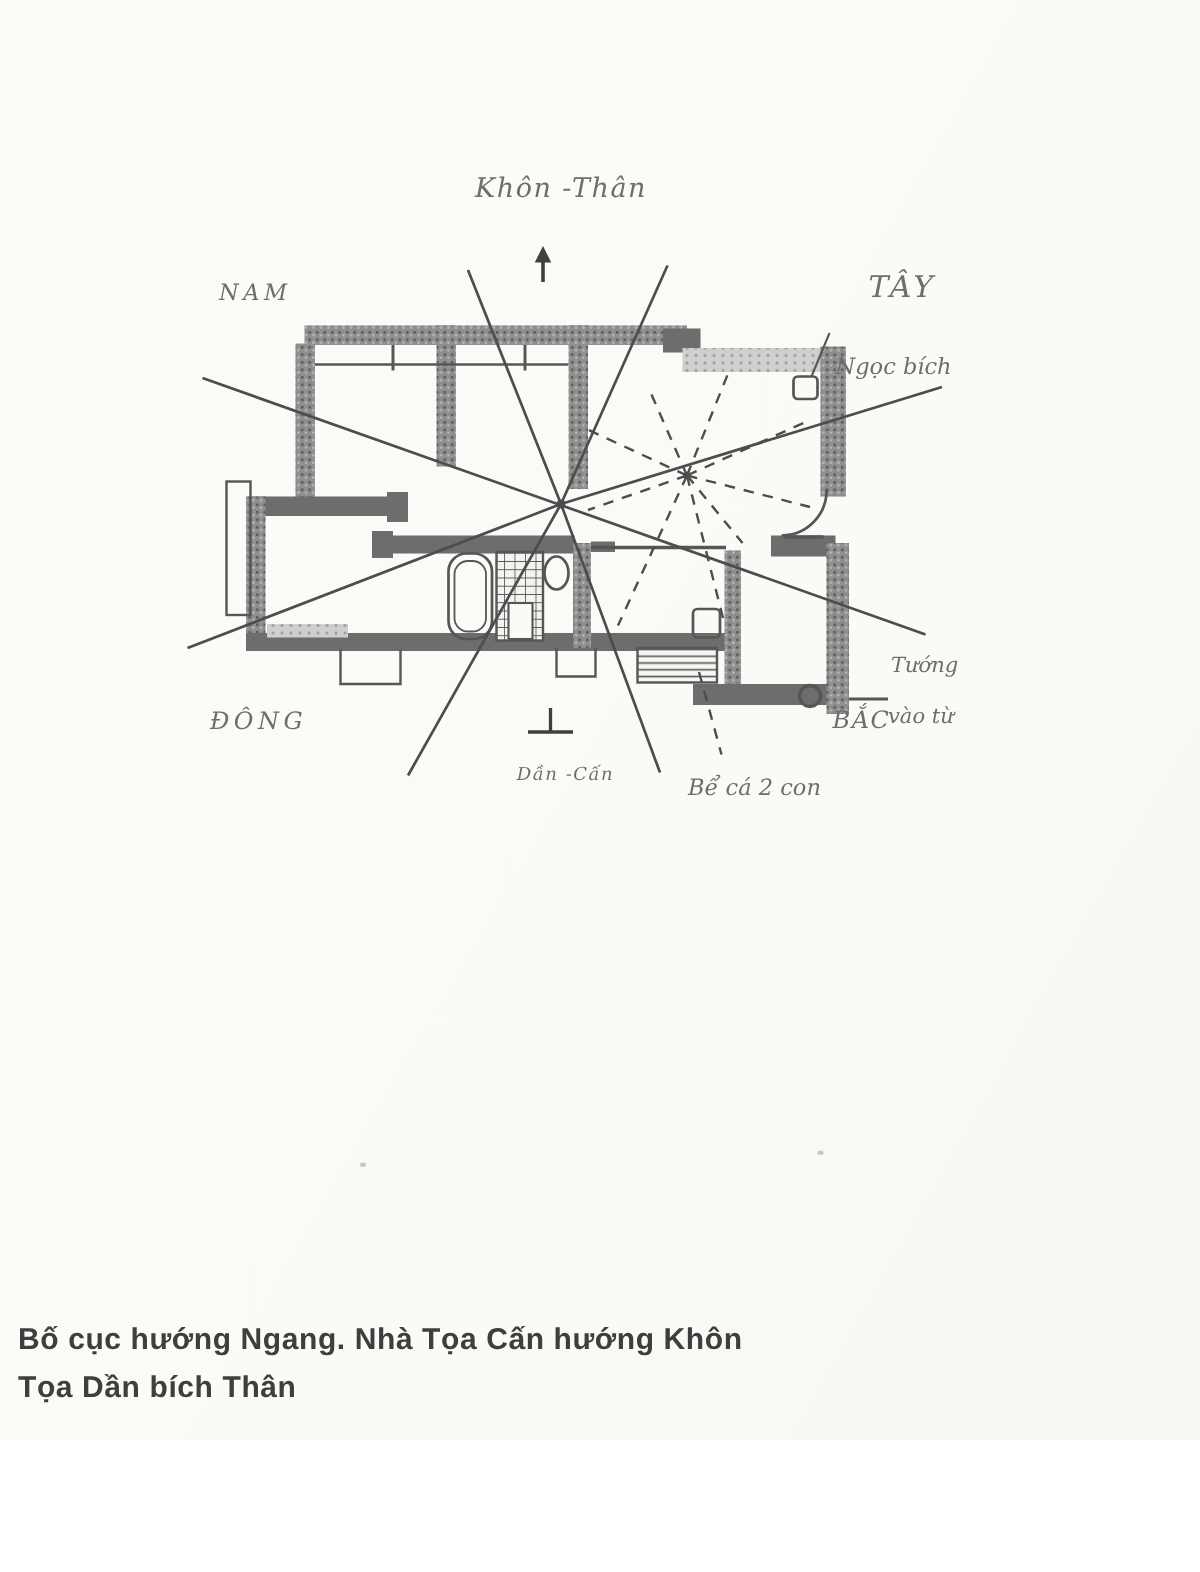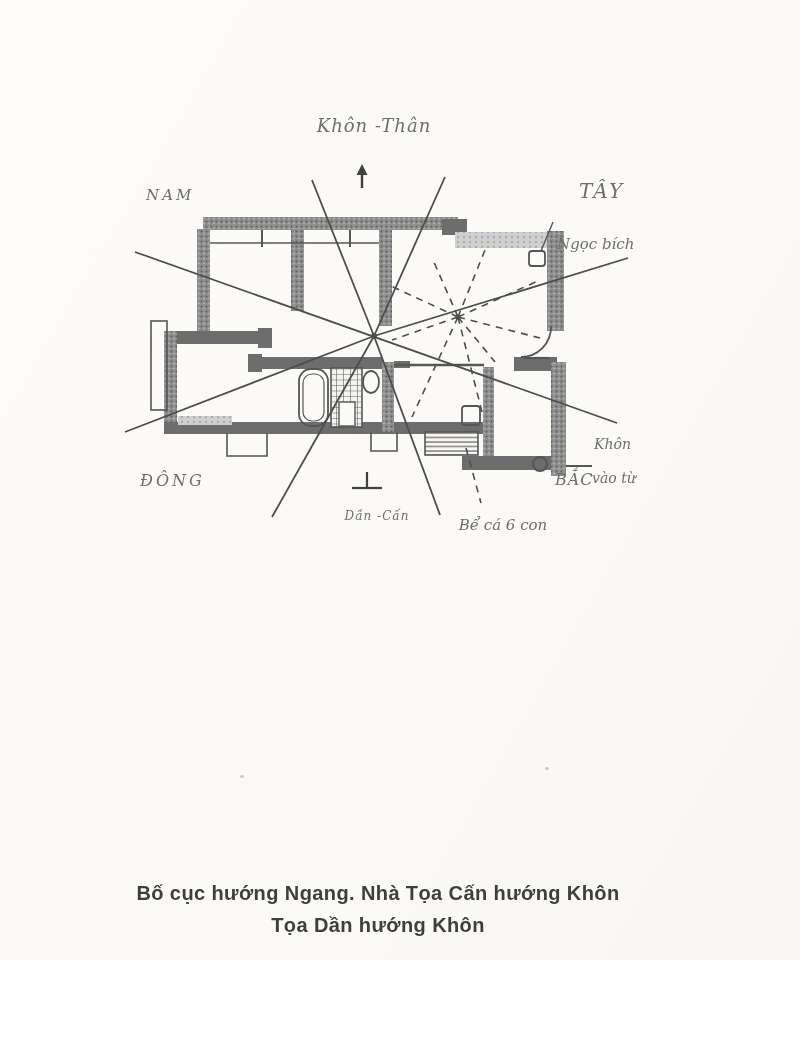--- a/index.html
+++ b/index.html
@@ -14,21 +14,21 @@
     position:absolute;
     color:#6e6e6e;
     font-style:italic;
     font-family:"DejaVu Serif", serif;
     white-space:nowrap;
     line-height:1;
   }
   .lbl.caps{letter-spacing:3px;font-style:italic;}
   .lbl.c{transform:translateX(-50%);}
   .caption{
-    position:absolute;left:0;width:756px;text-align:center;
+    position:absolute;left:12px;width:756px;text-align:left;
     font-family:"Liberation Sans", sans-serif;
     font-weight:bold;color:#3e3e3e;letter-spacing:0.4px;
   }
   .pageno{
     position:absolute;left:94px;top:964px;
     font-size:14px;color:#4c4c4c;letter-spacing:2px;
     font-family:"DejaVu Serif", serif;
   }
   .logo{
     position:absolute;left:616px;top:994px;
@@ -166,30 +166,30 @@
       </g>
     </g>
   </svg>
 
   <div class="lbl c" style="left:374px;top:117px;font-size:18px;letter-spacing:1px;">Khôn -Thân</div>
   <div class="lbl caps" style="left:146px;top:188px;font-size:15px;">NAM</div>
   <div class="lbl caps" style="left:535px;top:181px;font-size:20px;letter-spacing:2px;margin-left:44px;">TÂY</div>
   <div class="lbl" style="left:557px;top:201px;font-size:15px;margin-top:36px;">Ngọc bích</div>
   <div class="lbl caps" style="left:140px;top:473px;font-size:16px;">ĐÔNG</div>
   <div class="lbl c" style="left:377px;top:510px;font-size:12px;letter-spacing:1px;">Dần -Cấn</div>
-  <div class="lbl c" style="left:503px;top:518px;font-size:15px;">Bể cá 6 con</div>
+  <div class="lbl c" style="left:503px;top:518px;font-size:15px;">Bể cá 2 con</div>
   <div class="lbl caps" style="left:555px;top:472px;font-size:16px;letter-spacing:1px;">BẮC</div>
-  <div class="lbl" style="left:594px;top:437px;font-size:14px;">Khôn</div>
+  <div class="lbl" style="left:594px;top:437px;font-size:14px;">Tướng</div>
   <div class="lbl" style="left:592px;top:471px;font-size:14px;">vào từ</div>
 
   <div class="speck" style="left:240px;top:775px;"></div>
   <div class="speck" style="left:545px;top:767px;"></div>
 
   <div class="caption" style="top:882px;font-size:20px;">Bố cục hướng Ngang. Nhà Tọa Cấn hướng Khôn</div>
-  <div class="caption" style="top:914px;font-size:20px;">Tọa Dần hướng Khôn</div>
+  <div class="caption" style="top:914px;font-size:20px;">Tọa Dần bích Thân</div>
 
   <div class="pageno">144</div>
 
   <div class="logo">
     <div class="logo-box">
       <svg width="26" height="26" viewBox="-13 -13 26 26">
         <g transform="rotate(-30)">
           <circle r="11.5" fill="#f2f2f2" stroke="#333" stroke-width="1"></circle>
           <path d="M0,-11.5 A11.5,11.5 0 0 1 0,11.5 A5.75,5.75 0 0 1 0,0 A5.75,5.75 0 0 0 0,-11.5 Z" fill="#2b2b2b"></path>
           <circle cx="0" cy="-5.75" r="1.9" fill="#2b2b2b"></circle>

